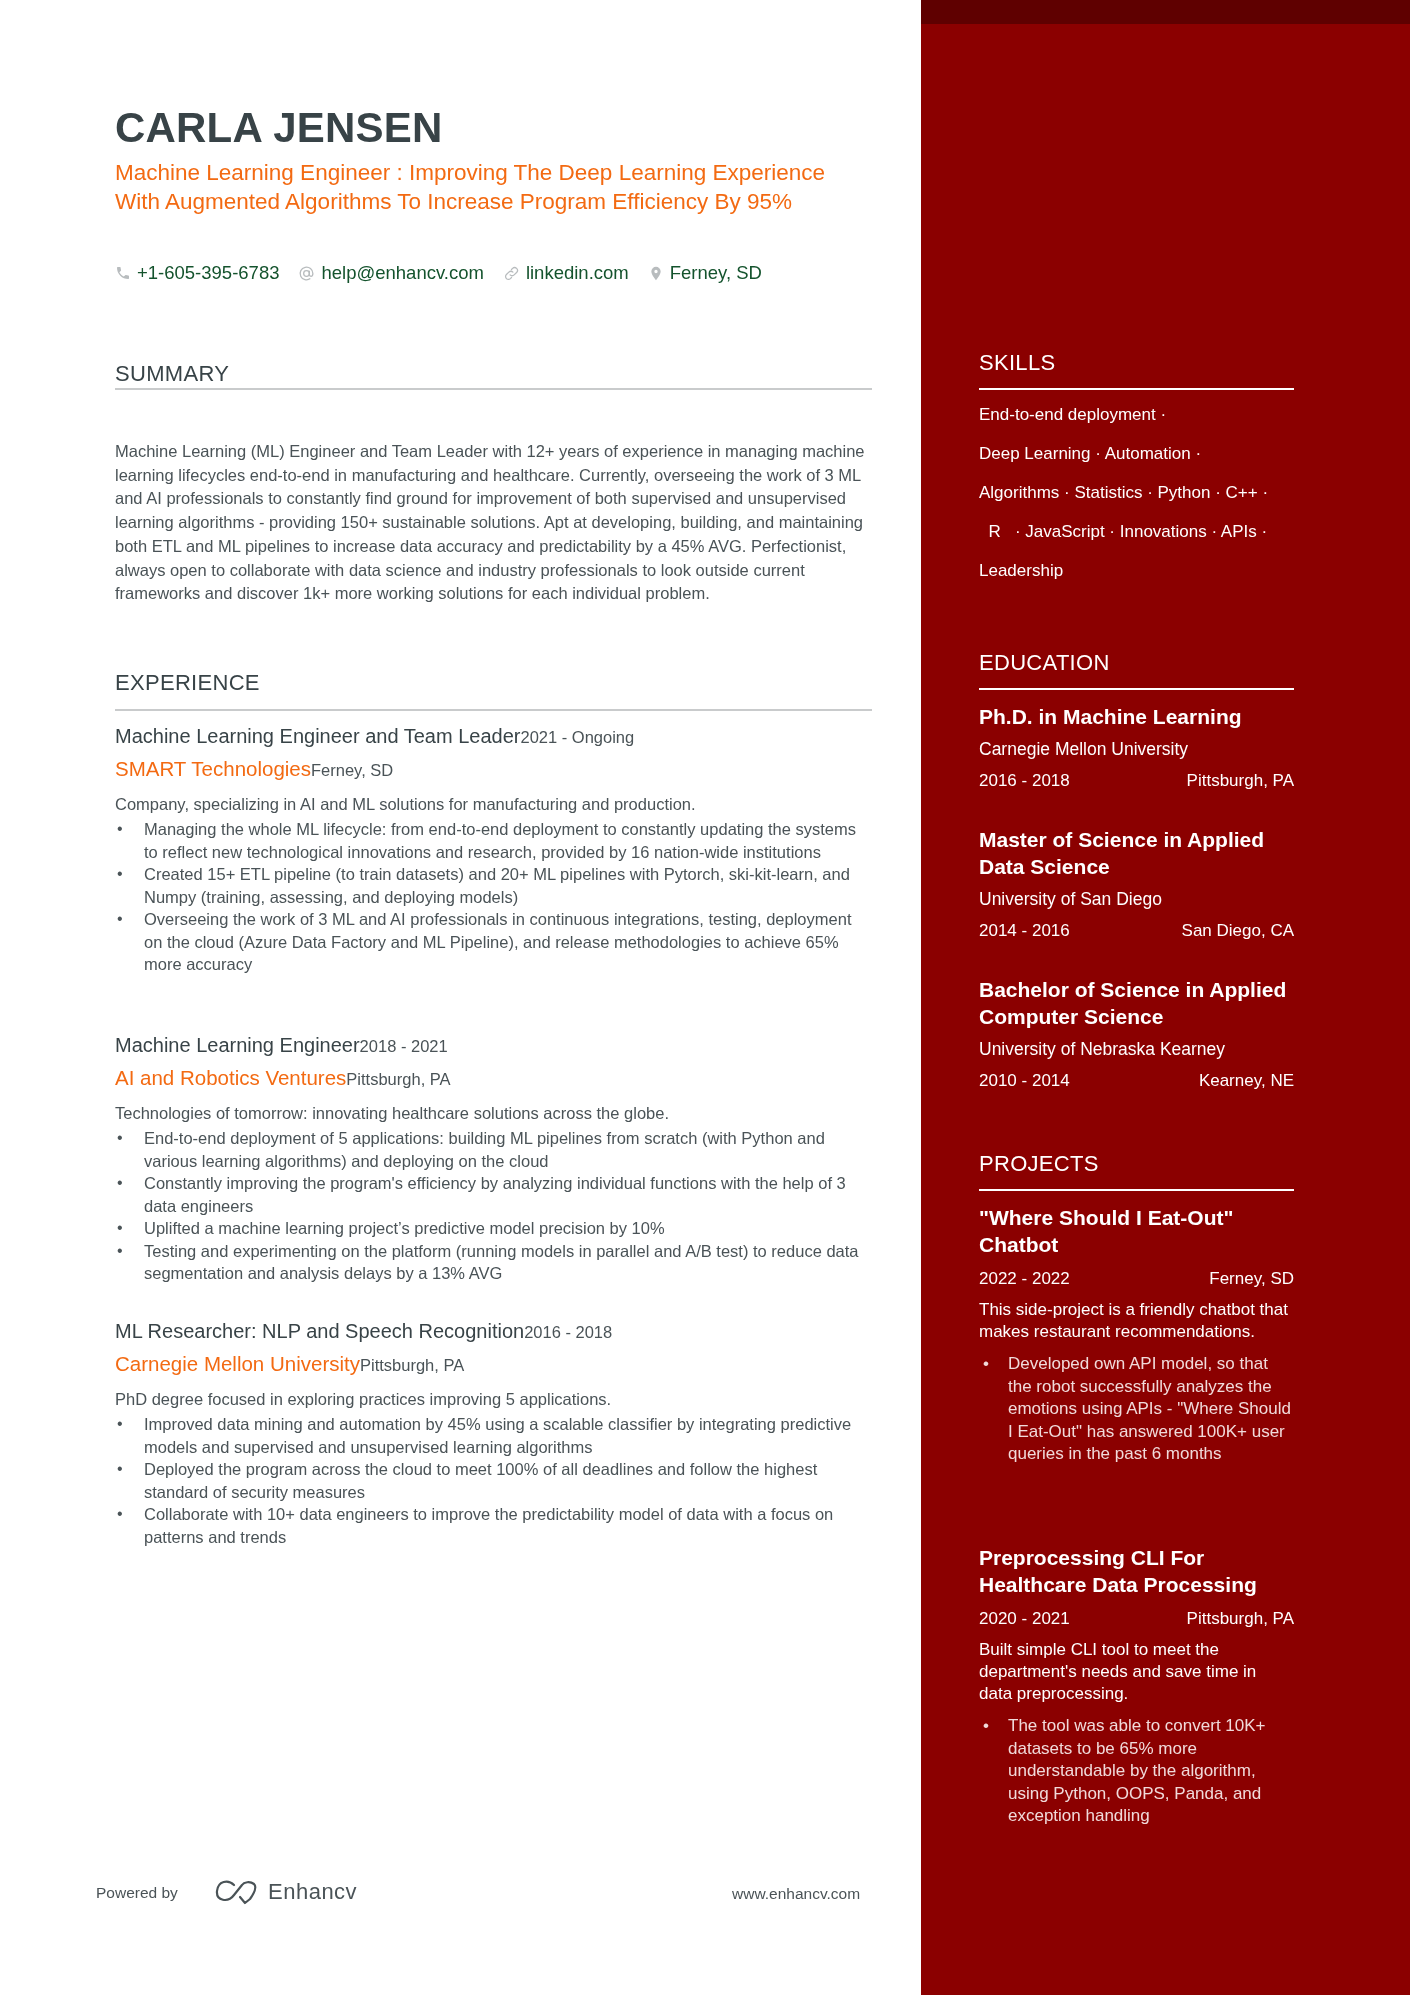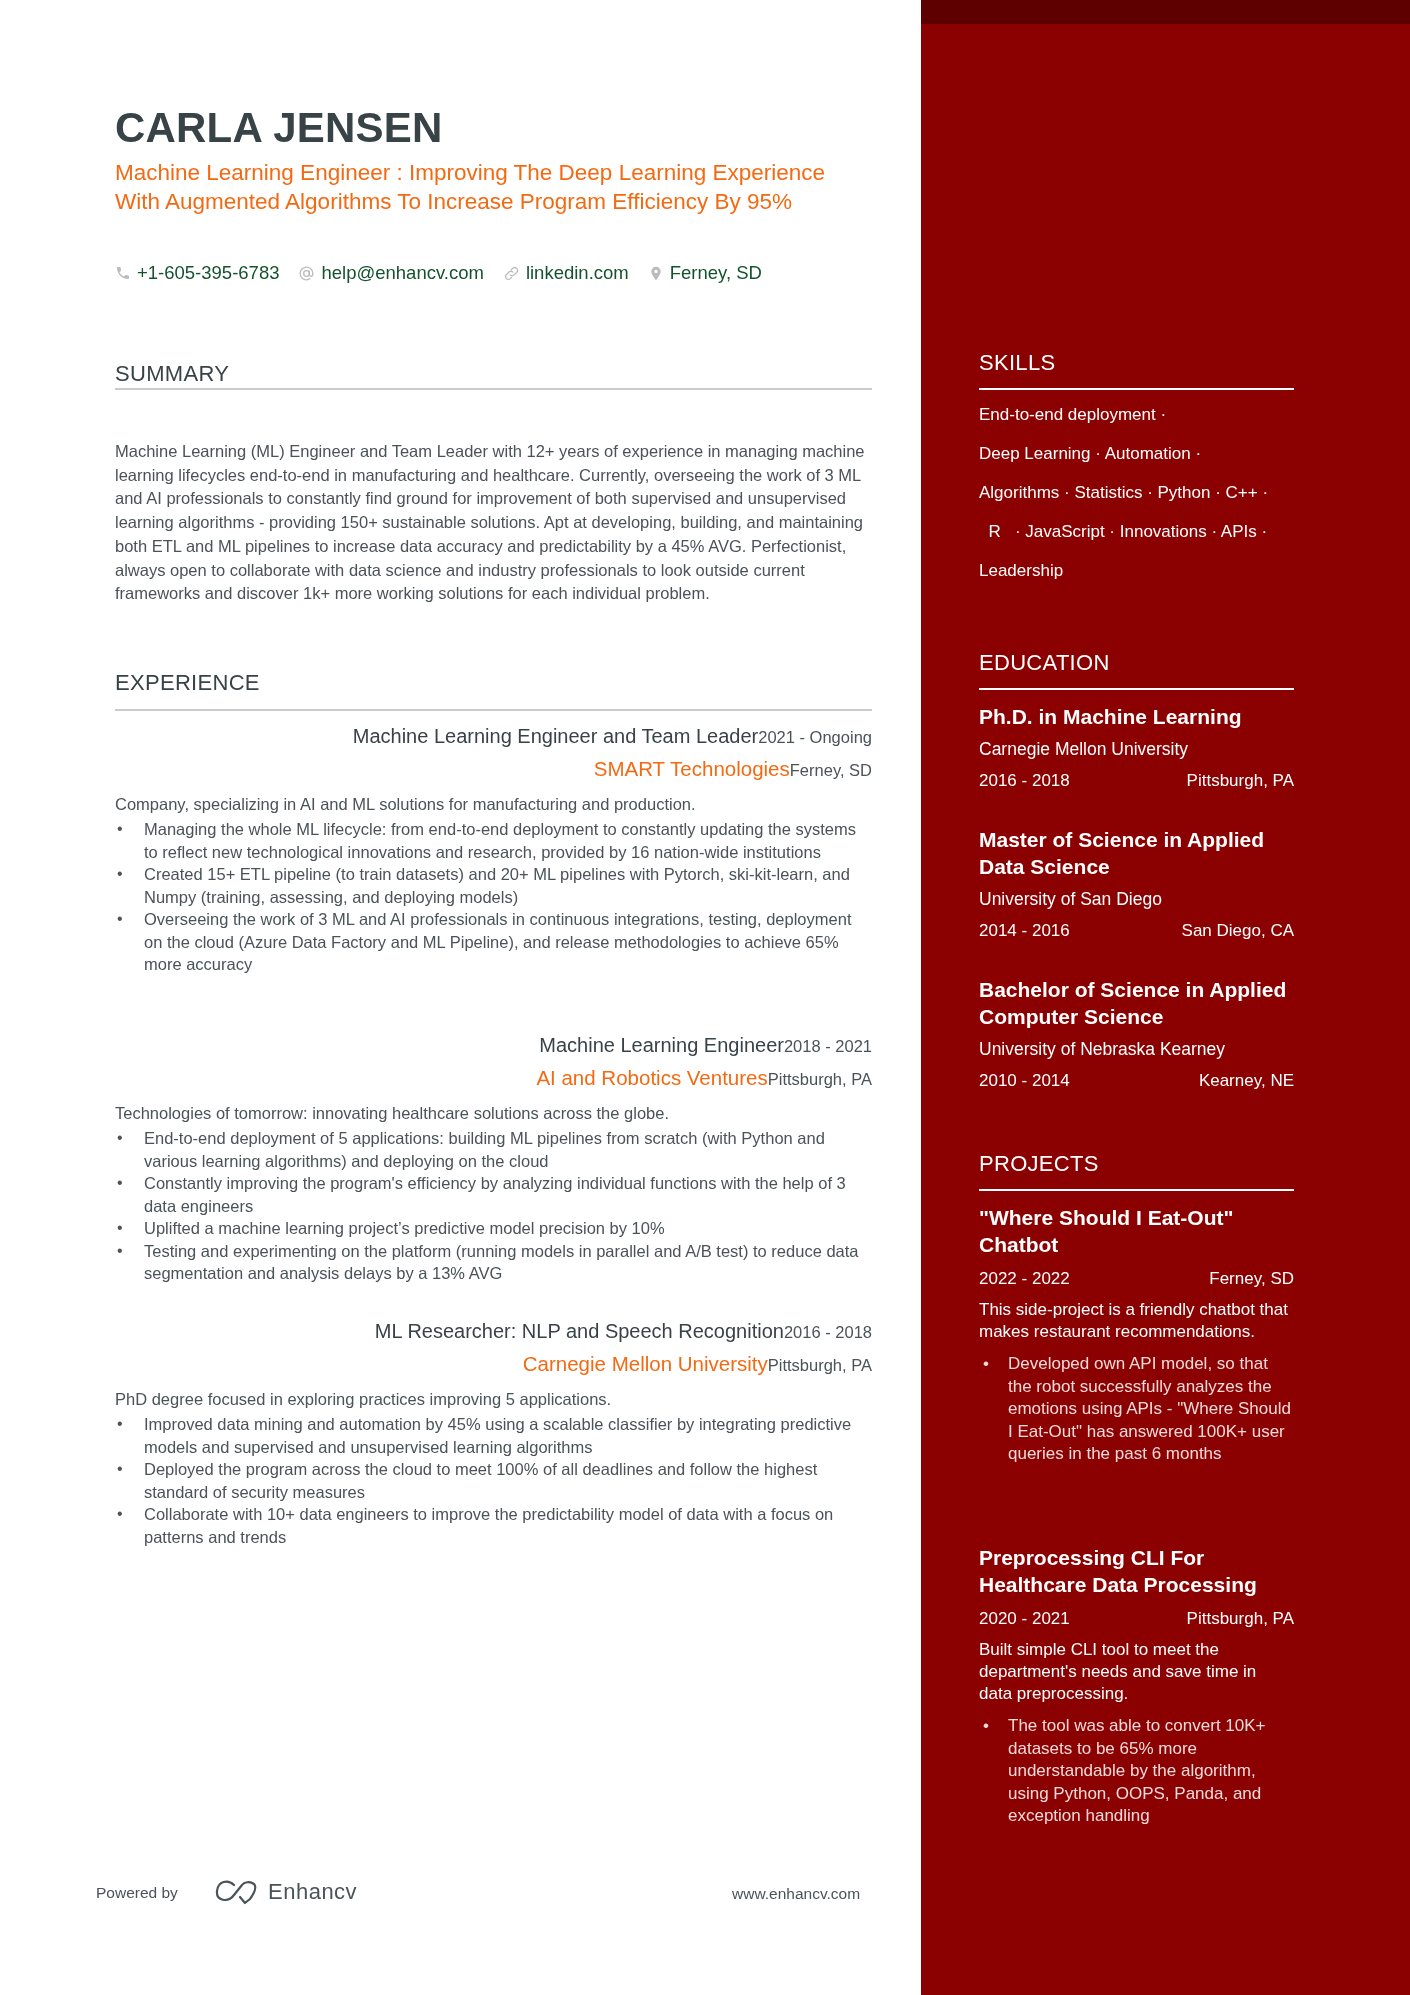--- a/index.html
+++ b/index.html
@@ -17,21 +17,21 @@
     .contact { display: flex; align-items: center; margin-right: 19px; }
     .contact svg { margin-right: 6px; }
 
     
     .sec-title { position: absolute; left: 115px; font-size: 22px; color: #384347; letter-spacing: 0.3px; }
     .sec-rule { position: absolute; left: 115px; width: 757px; height: 2px; background: #c9cbcc; }
 
     .summary { position: absolute; left: 115px; top: 404px; width: 760px; font-size: 16.5px; line-height: 23.7px; color: #4a5357; margin-top: 36px; }
 
     .job { position: absolute; left: 115px; width: 757px; }
-    .job-row { display: flex; justify-content: flex-end; align-items: baseline; }
+    .job-row { display: flex; justify-content: flex-start; align-items: baseline; }
     .job-title { font-size: 20px; color: #384347; }
     .job-date { font-size: 16.5px; color: #4a5357; }
     .job-company { font-size: 20.5px; color: #f36a12; }
     .job-loc { font-size: 16.5px; color: #4a5357; }
     .job-desc { font-size: 16.5px; color: #4a5357; margin-top: 12px; line-height: 23px; }
     .job-bullets { list-style: none; margin-top: 2px; }
     .job-bullets li { position: relative; padding-left: 29px; font-size: 16.5px; line-height: 22.5px; color: #4a5357; }
     .job-bullets li::before { content: "\2022"; position: absolute; left: 2px; top: 0; color: #4a5357; font-size: 16px; }
 
     

